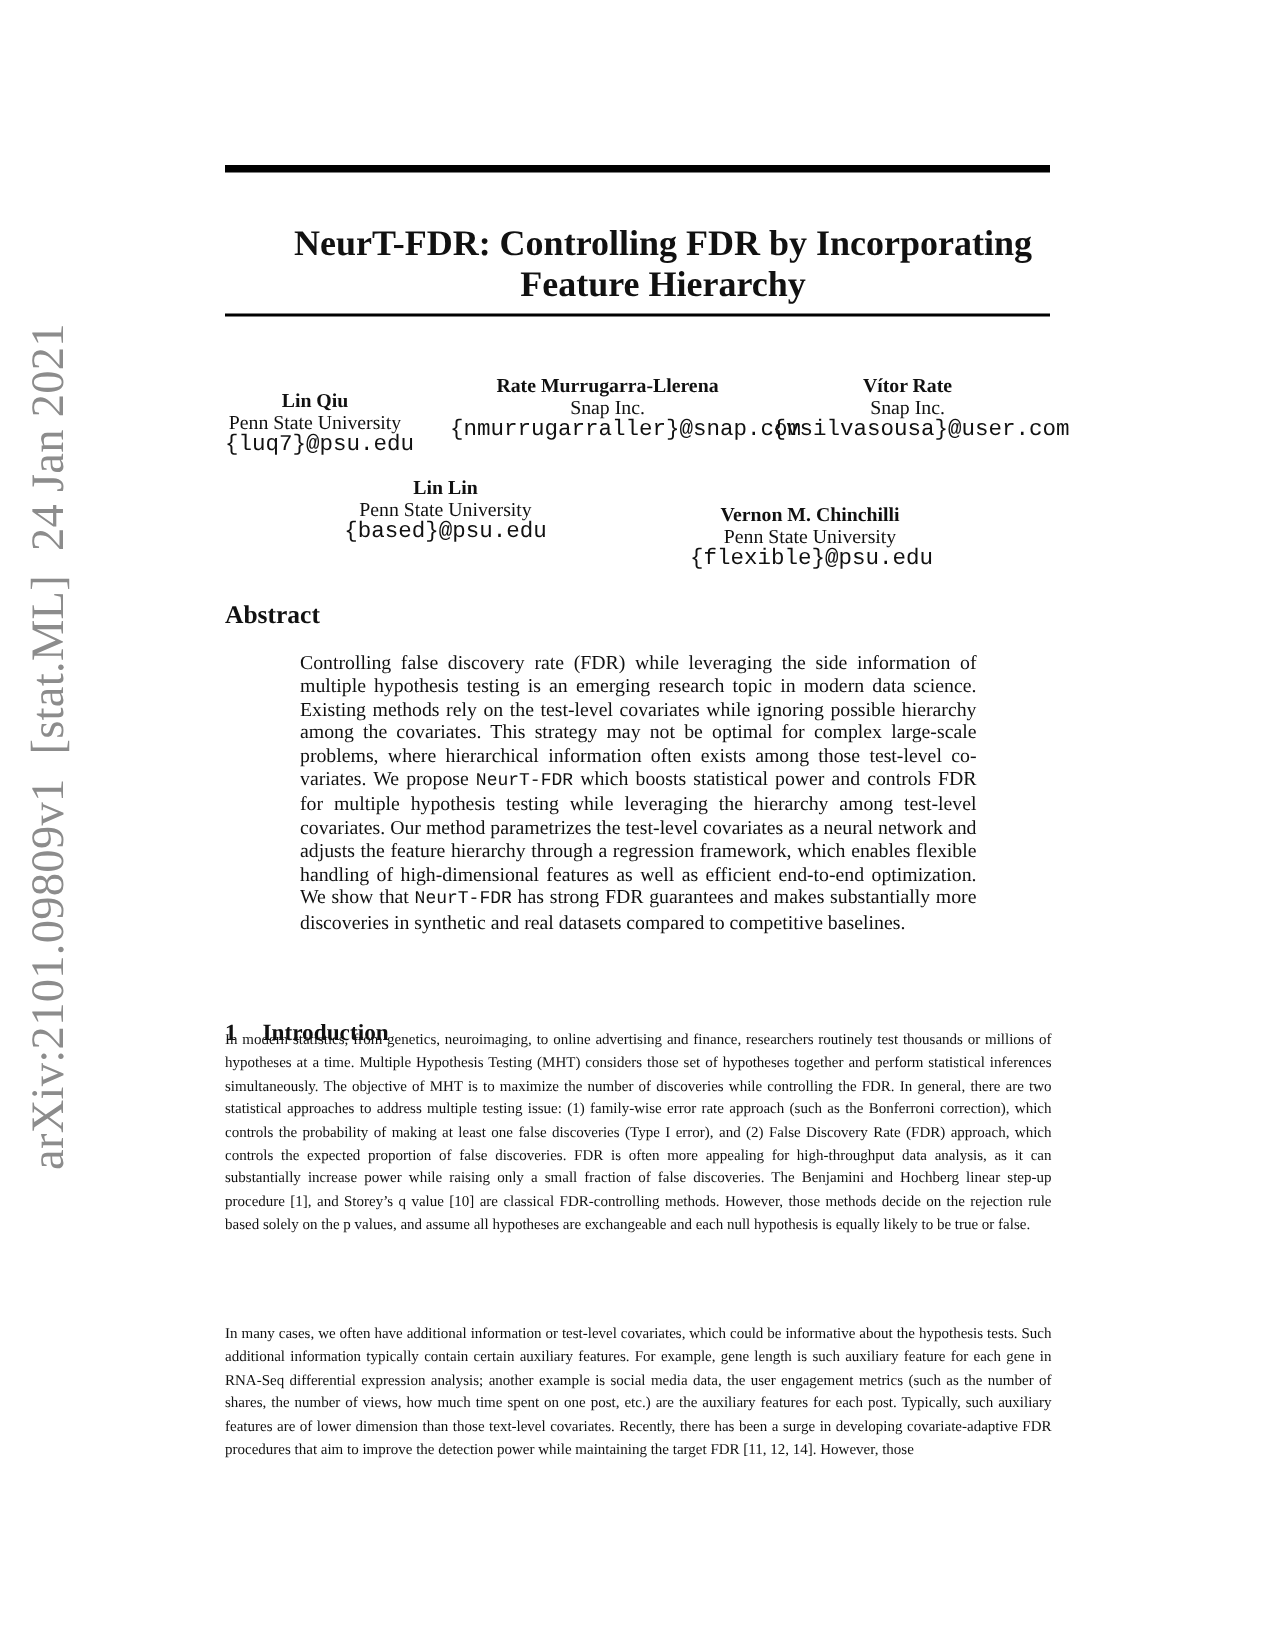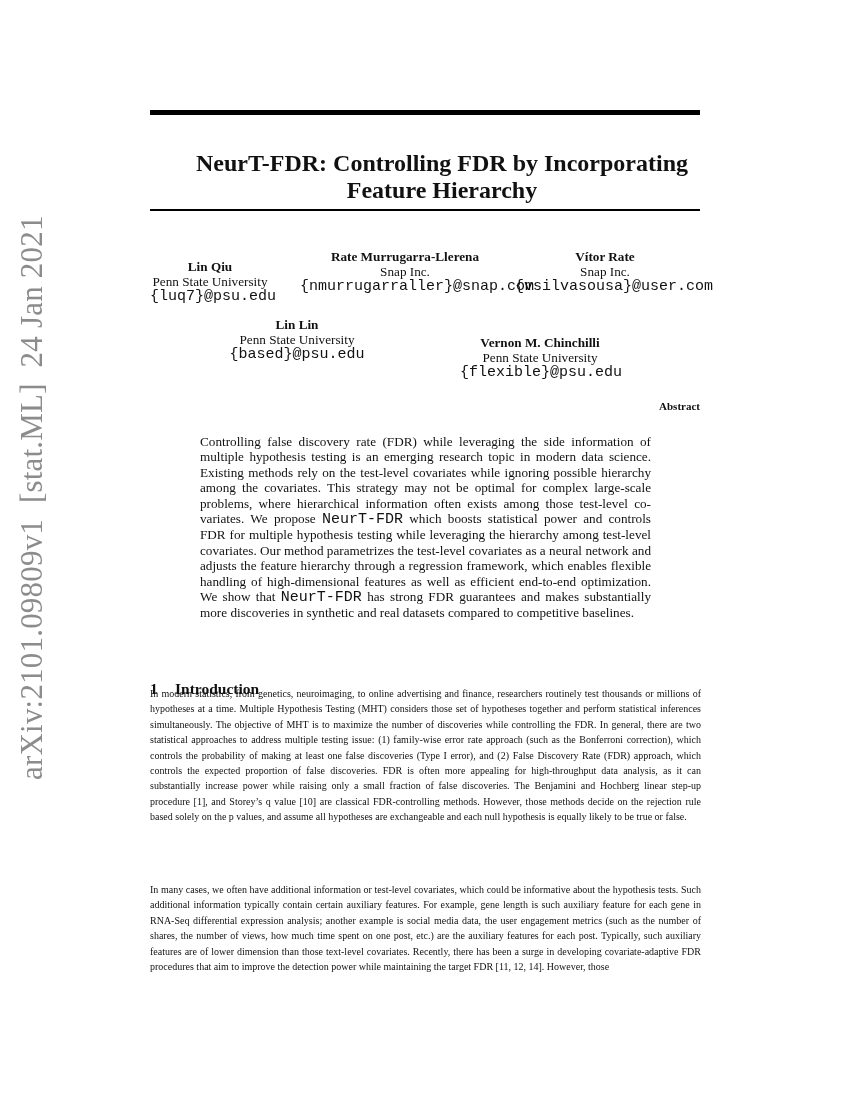--- a/index.html
+++ b/index.html
@@ -18,28 +18,28 @@
       position: absolute; left: 150px; top: 133px; width: 550px; text-align: center;
       font-weight: bold; font-size: 24px; line-height: 27px;
     }
     .bottom-rule { position: absolute; left: 150px; top: 209px; width: 550px; height: 1.5px; background: #000; }
 
     .author { position: absolute; text-align: center; font-size: 13.2px; line-height: 15px; }
     .author .name { font-weight: bold; }
     .author .email { font-family: "Liberation Mono", "DejaVu Sans Mono", monospace; font-size: 15px; }
 
     .abstract-heading {
-      position: absolute; left: 150px; top: 400px; width: 550px; text-align: right;
-      font-weight: bold; font-size: 11px;
+      position: absolute; left: 150px; top: 400px; width: 550px; text-align: left;
+      font-weight: bold; font-size: 17px;
     }
     .abstract-body {
       position: absolute; left: 200px; top: 434px; width: 451px;
       font-size: 13.2px; line-height: 15.4px; text-align: justify; hyphens: manual;
     }
-    .mono { font-family: "Liberation Mono", "DejaVu Sans Mono", monospace; font-size: 15px; }
+    .mono { font-family: "Liberation Mono", "DejaVu Sans Mono", monospace; font-size: 12px; }
 
     .section-heading {
       position: absolute; left: 150px; top: 680px; font-weight: bold; font-size: 15.5px;
     }
     .section-heading .num { display: inline-block; width: 25px; }
 
     .para {
       position: absolute; left: 150px; width: 551px;
       font-size: 10px; line-height: 15.4px; text-align: justify;
     }

